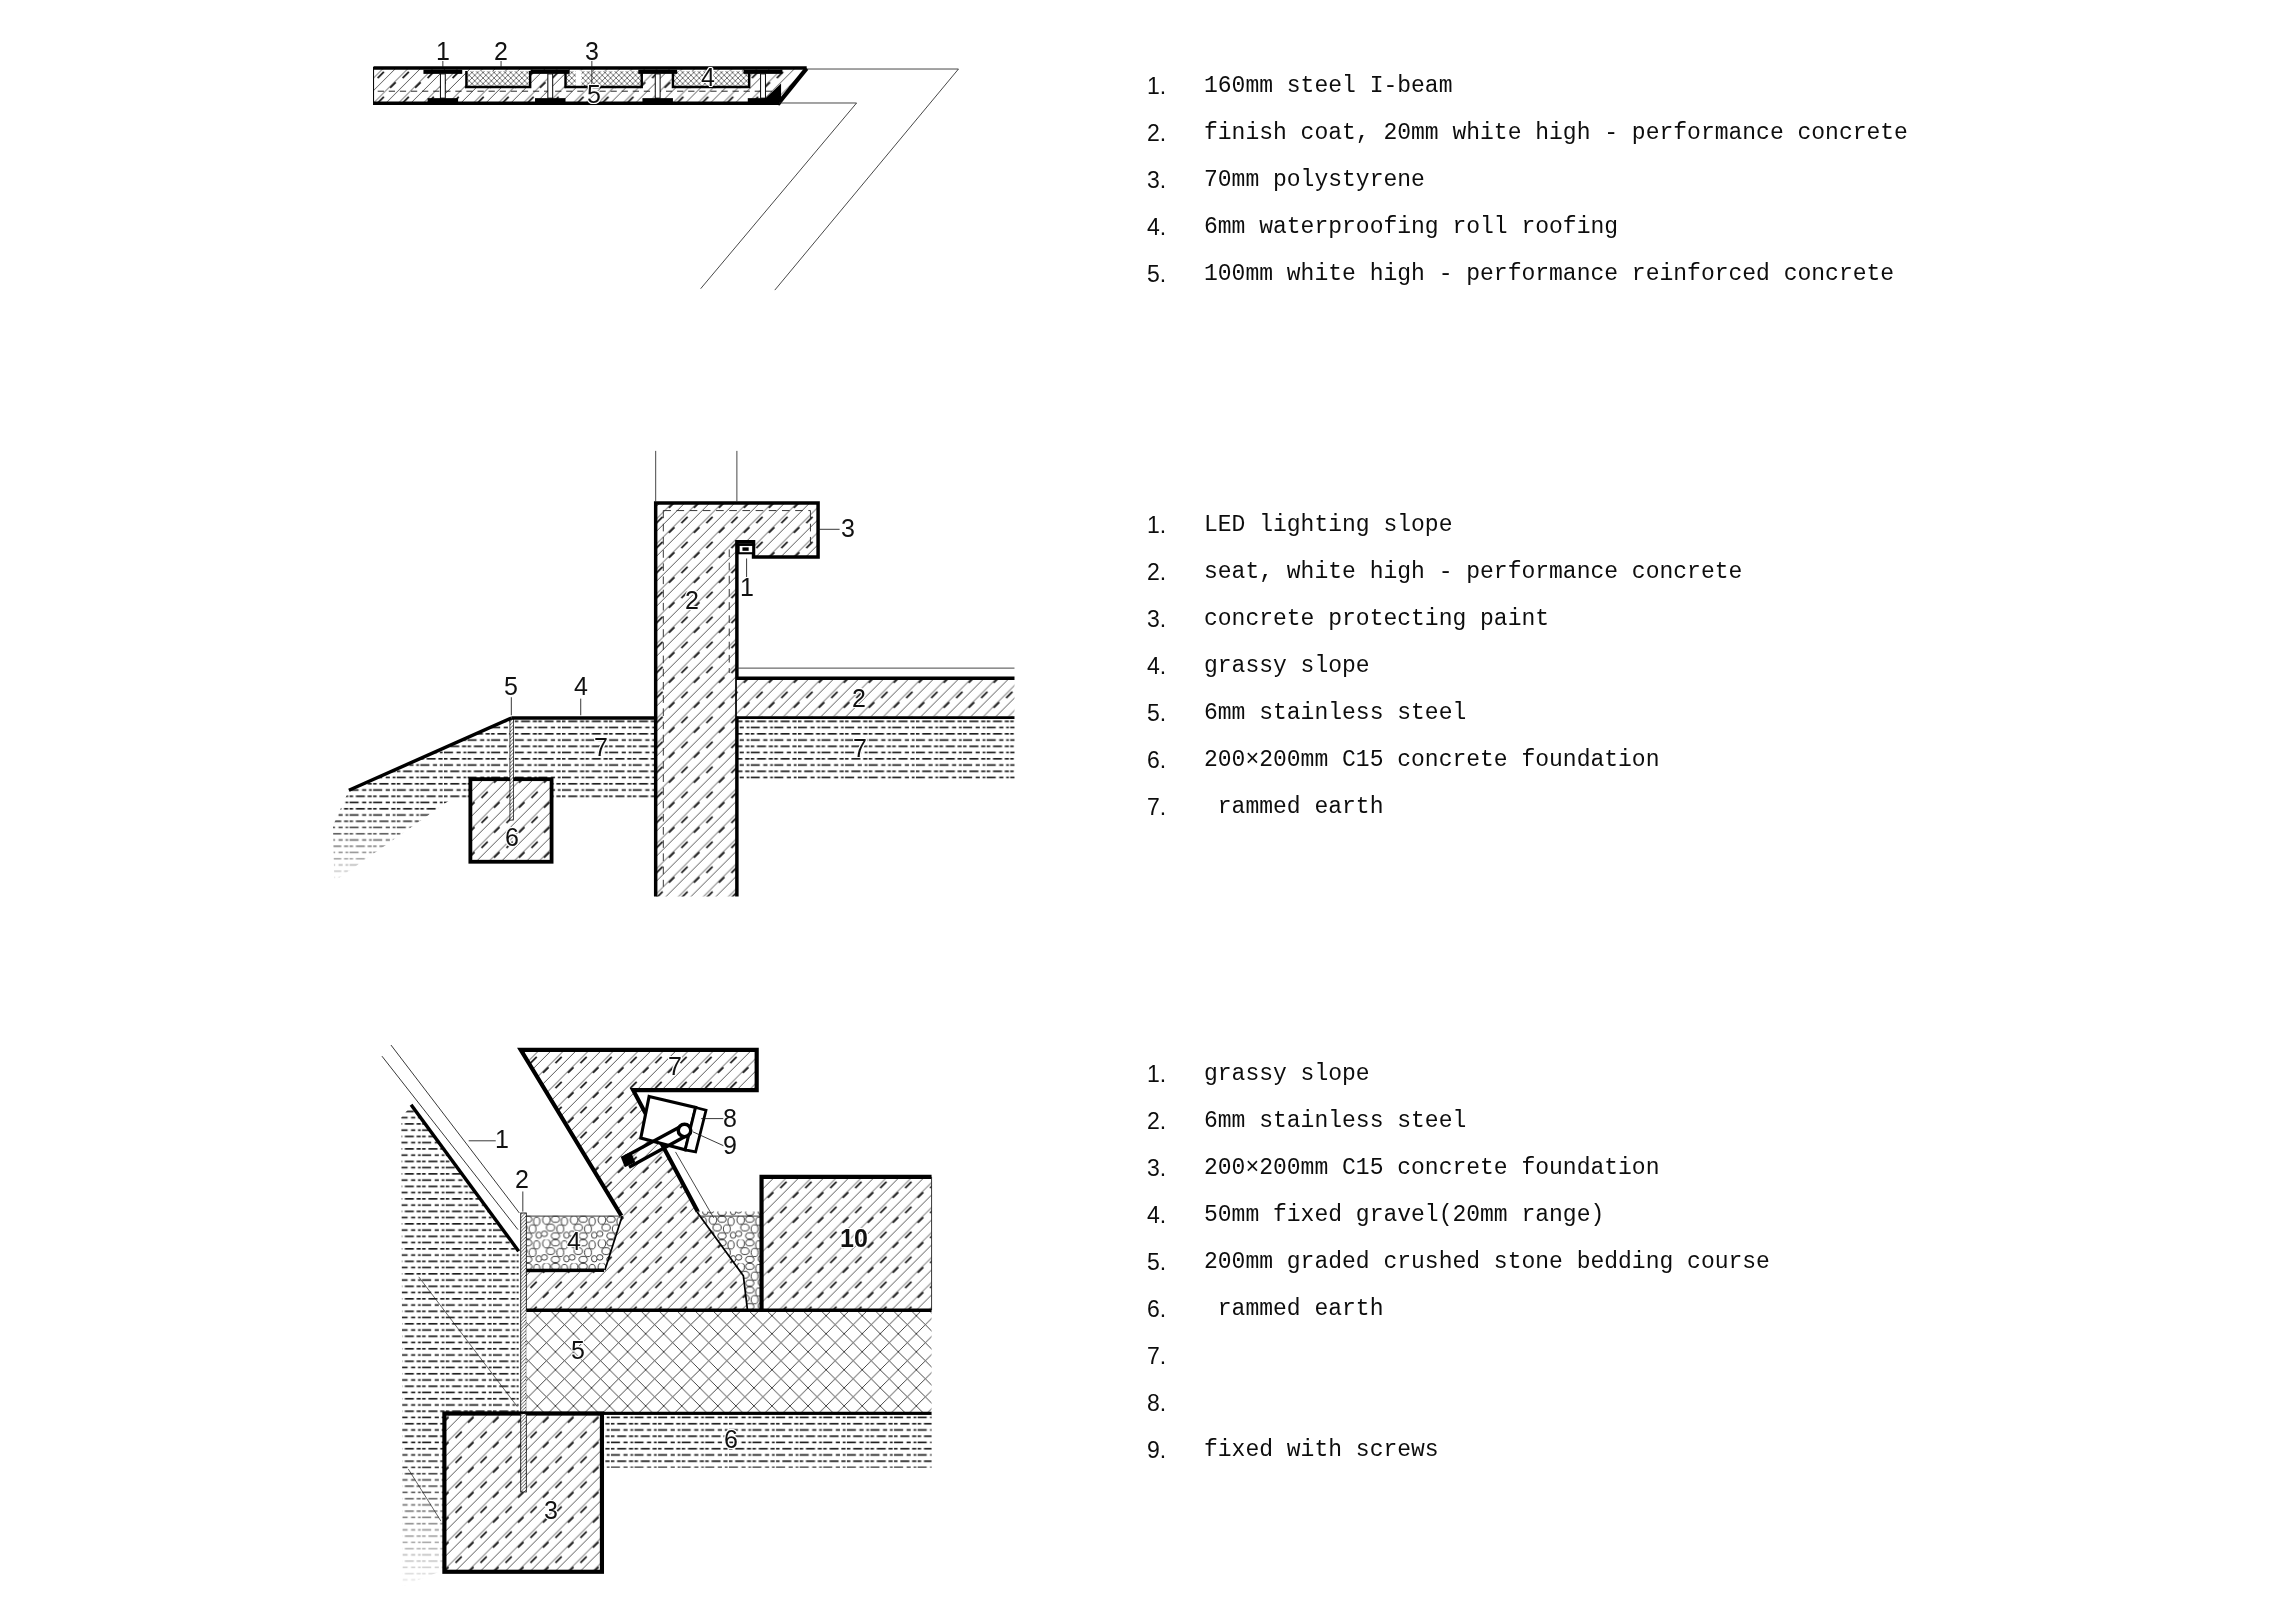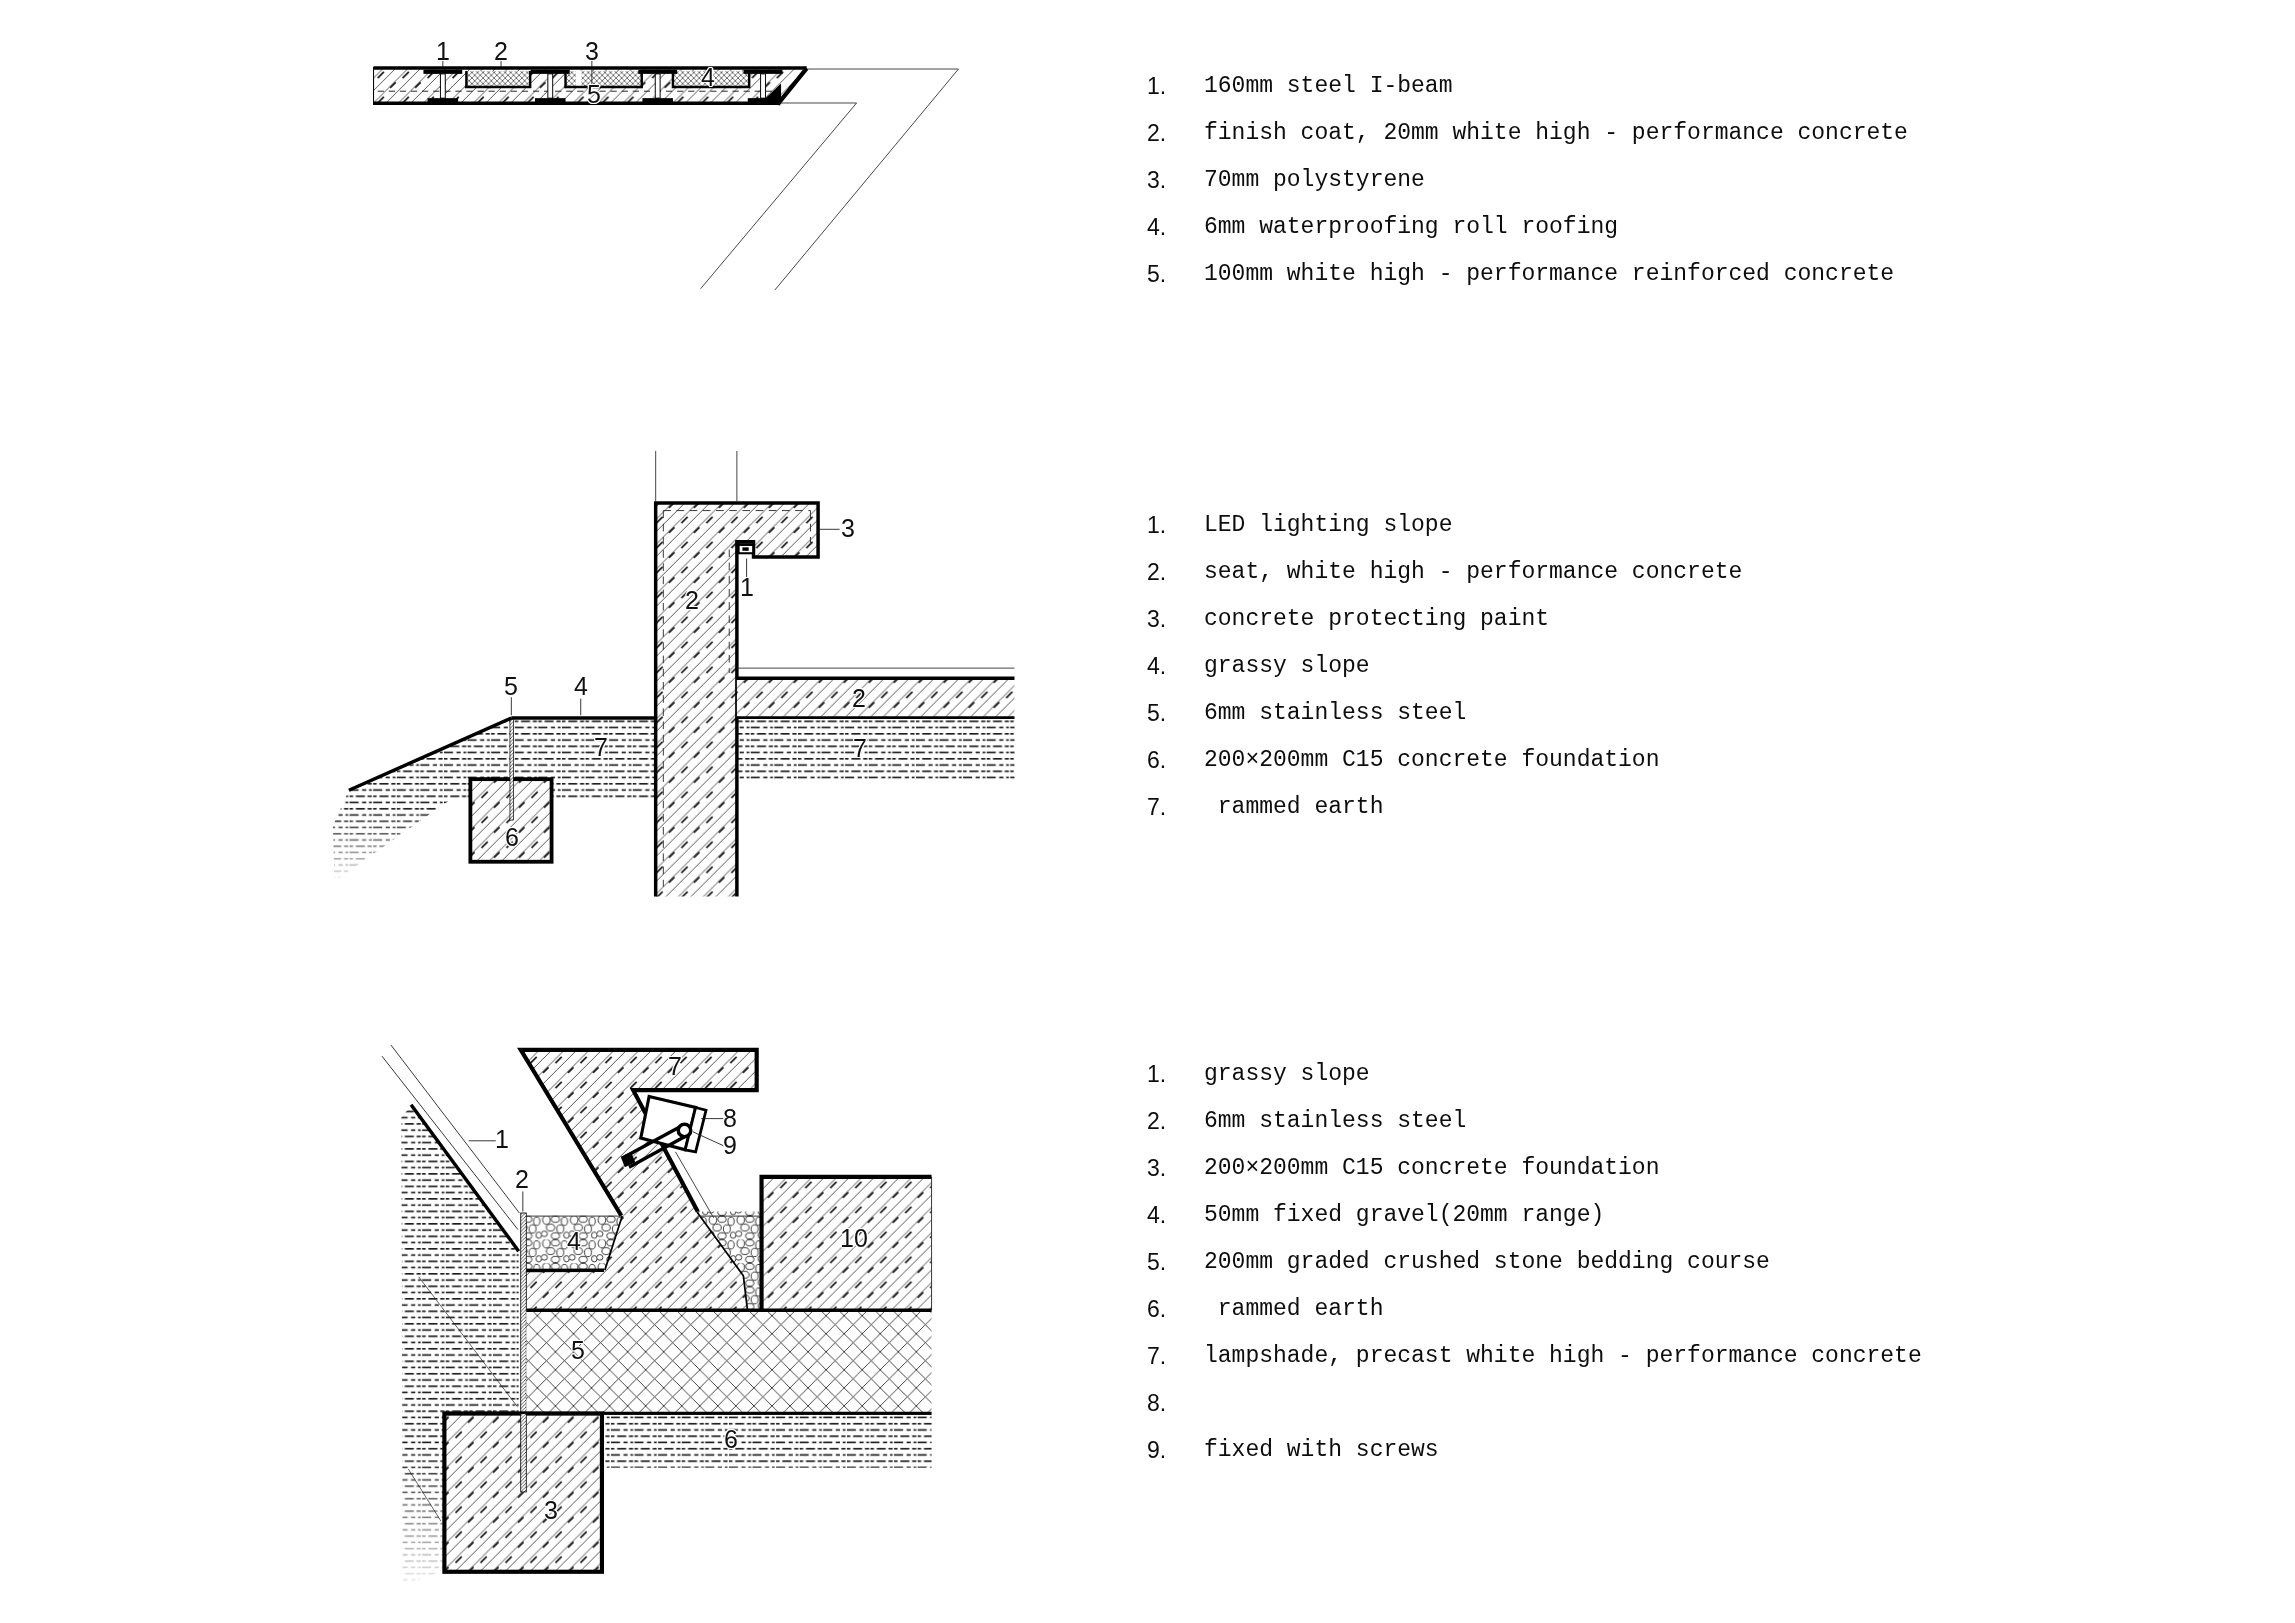--- a/index.html
+++ b/index.html
@@ -293,21 +293,21 @@
         <path d="M213,237 V266"></path>
     </g>
   </svg>
   <div class="callout-layer" style="left:375px;top:1027px;width:576px;height:576px">
       <span class="callout" style="left: 127px; top: 113px;">1</span>
       <span class="callout" style="left: 147px; top: 153px;">2</span>
       <span class="callout" style="left: 199px; top: 215px;">4</span>
       <span class="callout" style="left: 300px; top: 40px;">7</span>
       <span class="callout" style="left: 355px; top: 92px;">8</span>
       <span class="callout" style="left: 355px; top: 119px;">9</span>
-      <span class="callout" style="left: 479px; top: 212px;">10</span>
+      <span class="callout" style="left: 479px; top: 212px; font-weight: bold;">10</span>
       <span class="callout" style="left: 203px; top: 324px;">5</span>
       <span class="callout" style="left: 356px; top: 413px;">6</span>
       <span class="callout" style="left: 176px; top: 484px;">3</span>
     </div>
 
   <div class="legend" style="left:1147px;top:72px">
 
       <div class="row">
         <span class="num">1.</span>
         <span class="txt">160mm steel I-beam</span>
@@ -399,21 +399,20 @@
         <span class="txt">200mm graded crushed stone bedding course</span>
       </div>
 
       <div class="row">
         <span class="num">6.</span>
         <span class="txt">&nbsp;rammed earth</span>
       </div>
 
       <div class="row">
         <span class="num">7.</span>
-        <span class="txt">lampshade, precast white high - performance concrete</span>
       </div>
 
       <div class="row">
         <span class="num">8.</span>
       </div>
 
       <div class="row">
         <span class="num">9.</span>
         <span class="txt">fixed with screws</span>
       </div>

